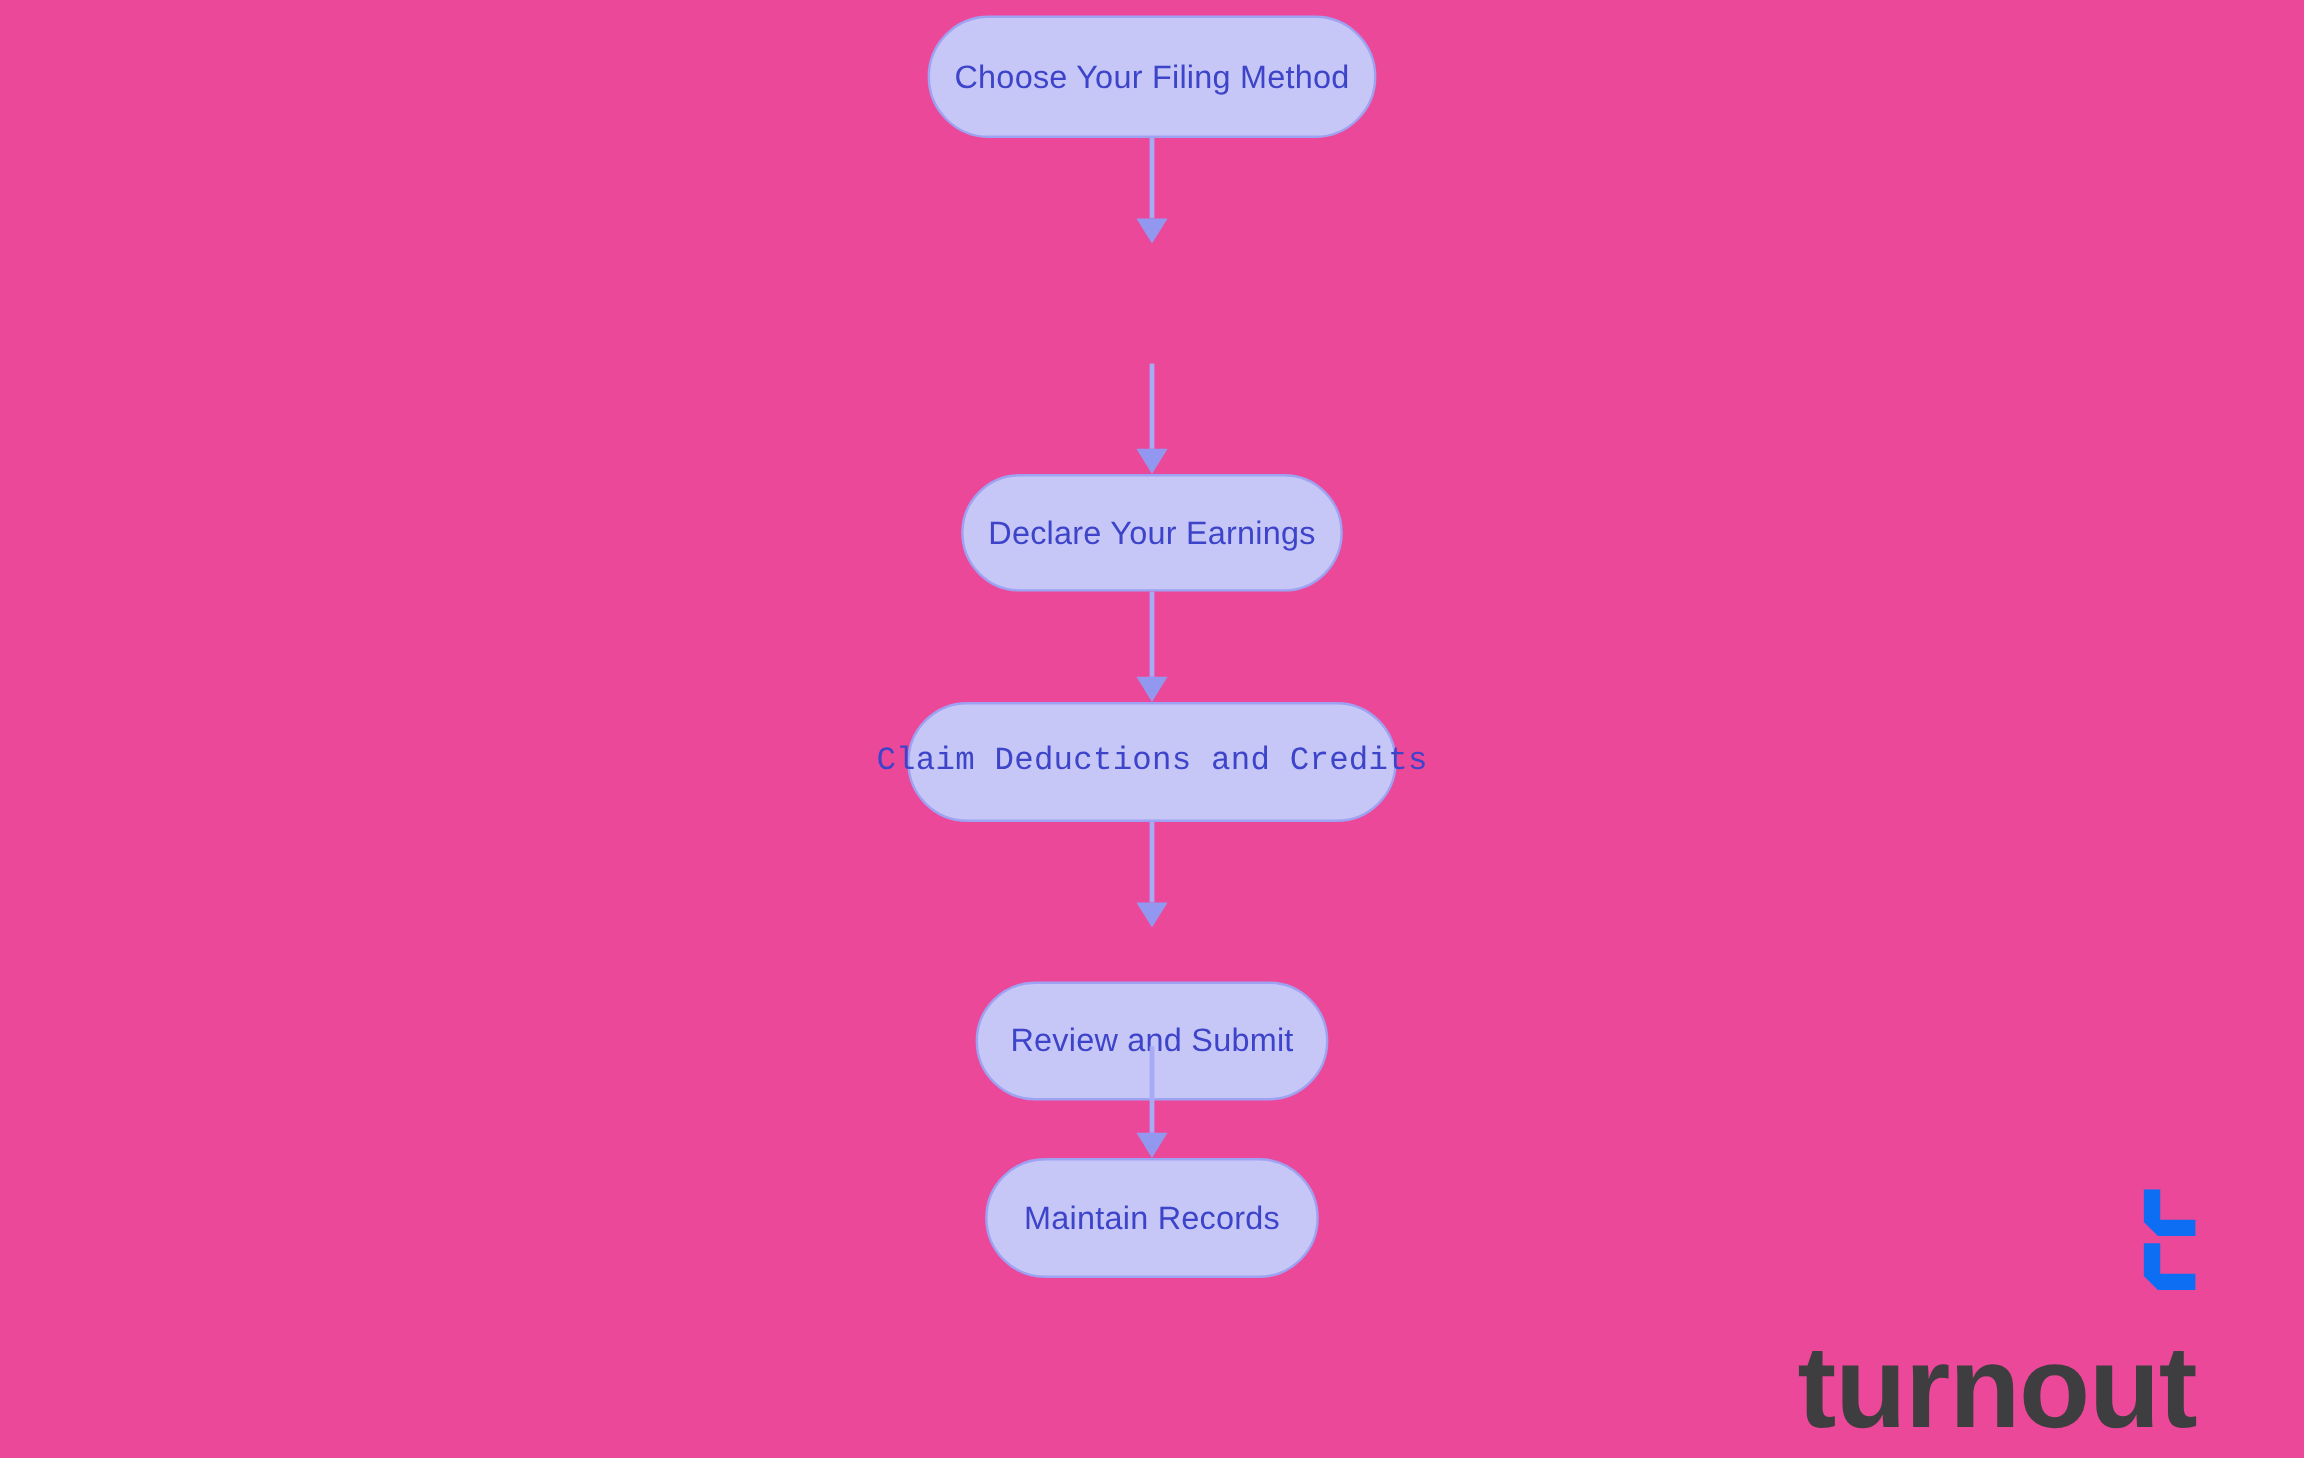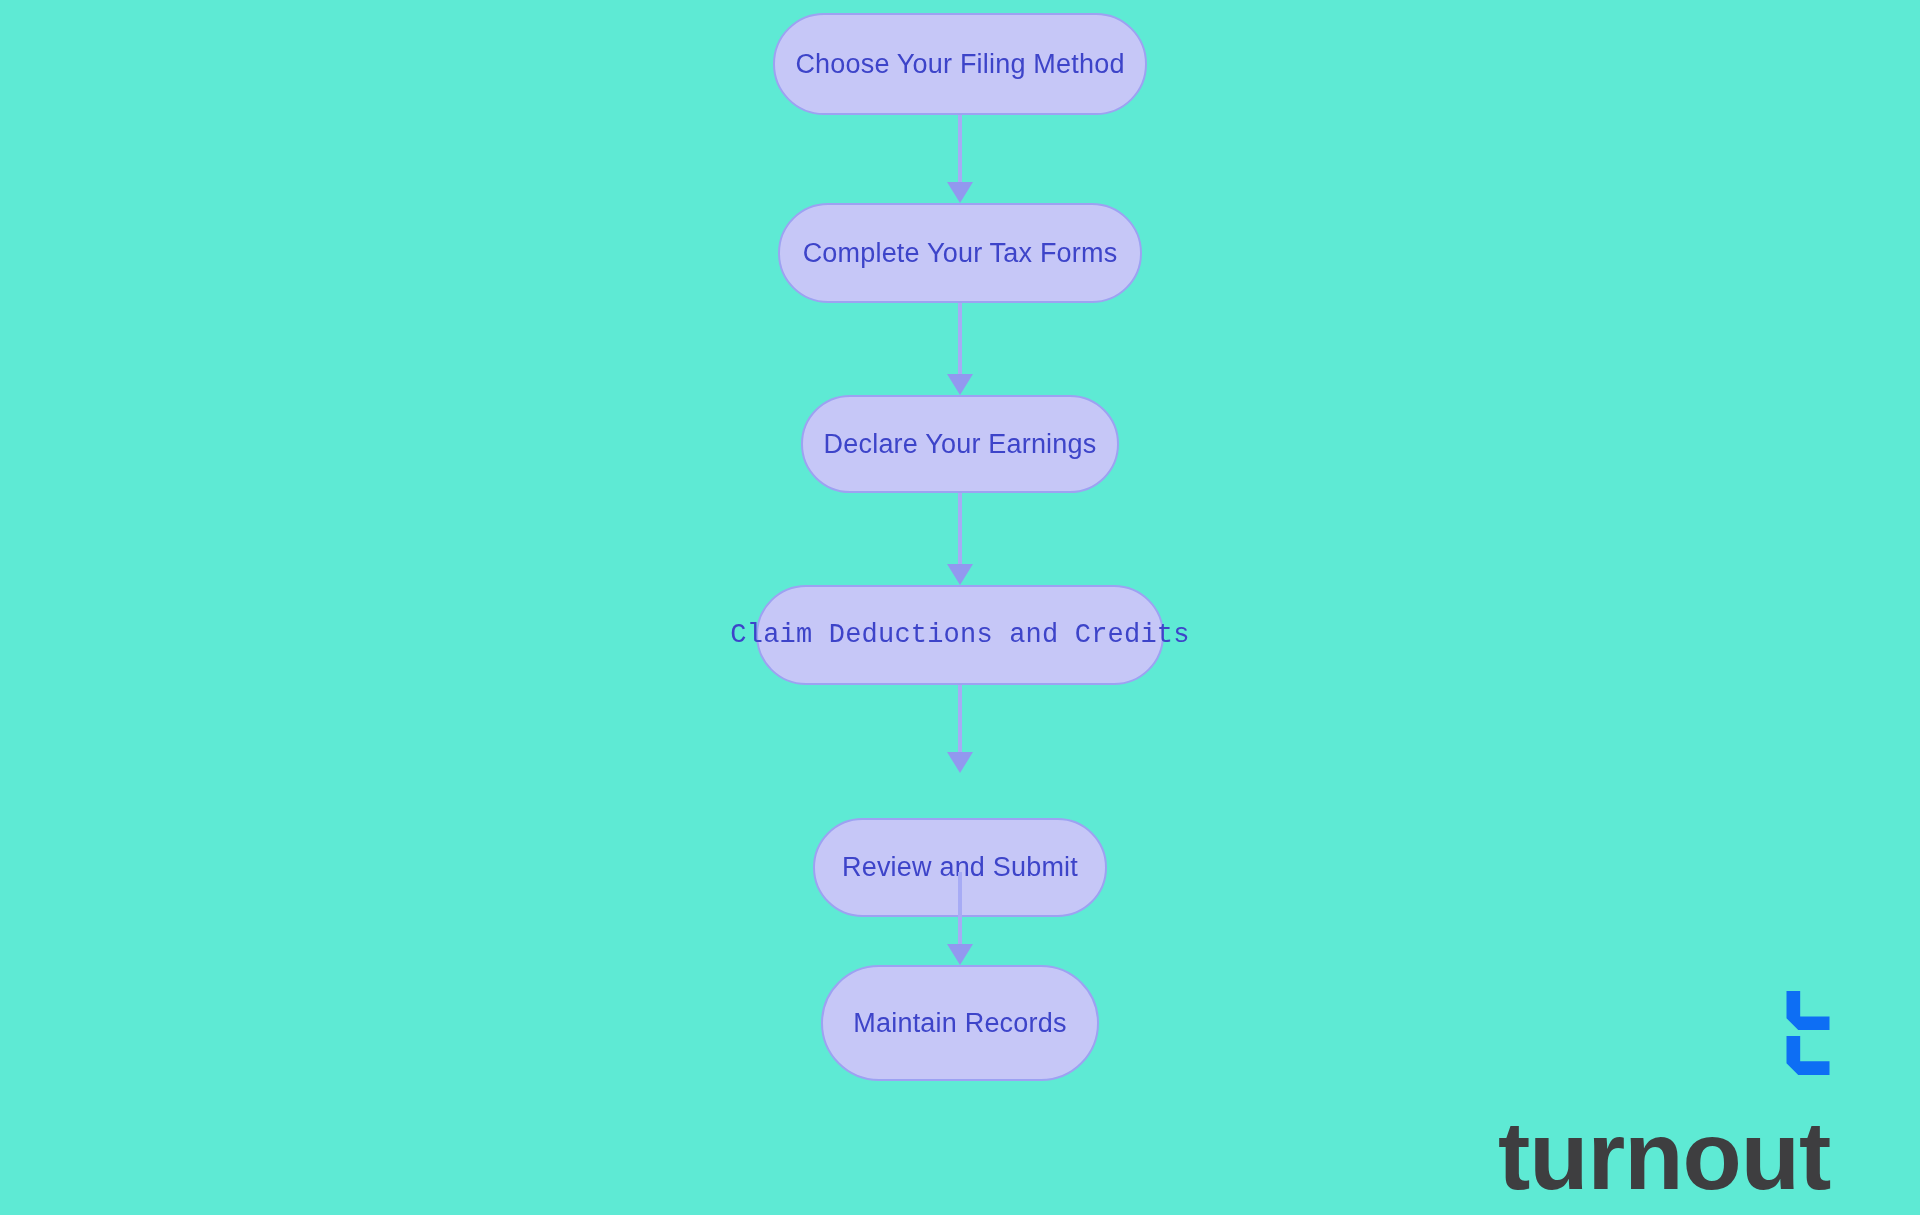--- a/index.html
+++ b/index.html
@@ -8,21 +8,21 @@
     width: 1920px;
     height: 1215px;
     background: #ffffff;
     overflow: hidden;
     font-family: "Liberation Sans", "DejaVu Sans", sans-serif;
   }
   .canvas {
     position: relative;
     width: 1920px;
     height: 1215px;
-    background: #5eead4;
+    background: #ec4899;
   }
   
   .node {
     position: absolute;
     left: 50%;
     transform: translateX(-50%);
     background: var(--node-fill, #c6c7f7);
     border: 2px solid var(--node-border, #9da2f2);
     border-radius: 60px;
     box-sizing: border-box;
@@ -89,23 +89,20 @@
 
   <div class="node" style="top:13px; width:374px; height:102px;">
     <span class="node-label">Choose Your Filing Method</span>
   </div>
 
   <div class="arrow" style="top:115px; height:88px;">
     <div class="arrow-line"></div>
     <div class="arrow-head"></div>
   </div>
 
-  <div class="node" style="top:203px; width:364px; height:100px;">
-    <span class="node-label">Complete Your Tax Forms</span>
-  </div>
 
   <div class="arrow" style="top:303px; height:92px;">
     <div class="arrow-line"></div>
     <div class="arrow-head"></div>
   </div>
 
   <div class="node" style="top:395px; width:318px; height:98px;">
     <span class="node-label">Declare Your Earnings</span>
   </div>
 
@@ -125,21 +122,21 @@
 
   <div class="node" style="top:818px; width:294px; height:99px;">
     <span class="node-label">Review and Submit</span>
   </div>
 
   <div class="arrow" style="top:872px; height:93px;">
     <div class="arrow-line"></div>
     <div class="arrow-head"></div>
   </div>
 
-  <div class="node" style="top:965px; width:278px; height:116px;">
+  <div class="node" style="top:965px; width:278px; height:100px;">
     <span class="node-label">Maintain Records</span>
   </div>
 
   <div class="logo">
     <svg class="logo-icon" viewBox="0 0 44 88" xmlns="http://www.w3.org/2000/svg" aria-hidden="true">
       <path fill="currentColor" d="M0 0 L14 0 L14 26 L44 26 L44 40 L12 40 L0 28 Z"></path>
       <path fill="currentColor" d="M0 46 L14 46 L14 72 L44 72 L44 86 L12 86 L0 74 Z"></path>
     </svg>
     <div class="logo-text">turnout</div>
   </div>

